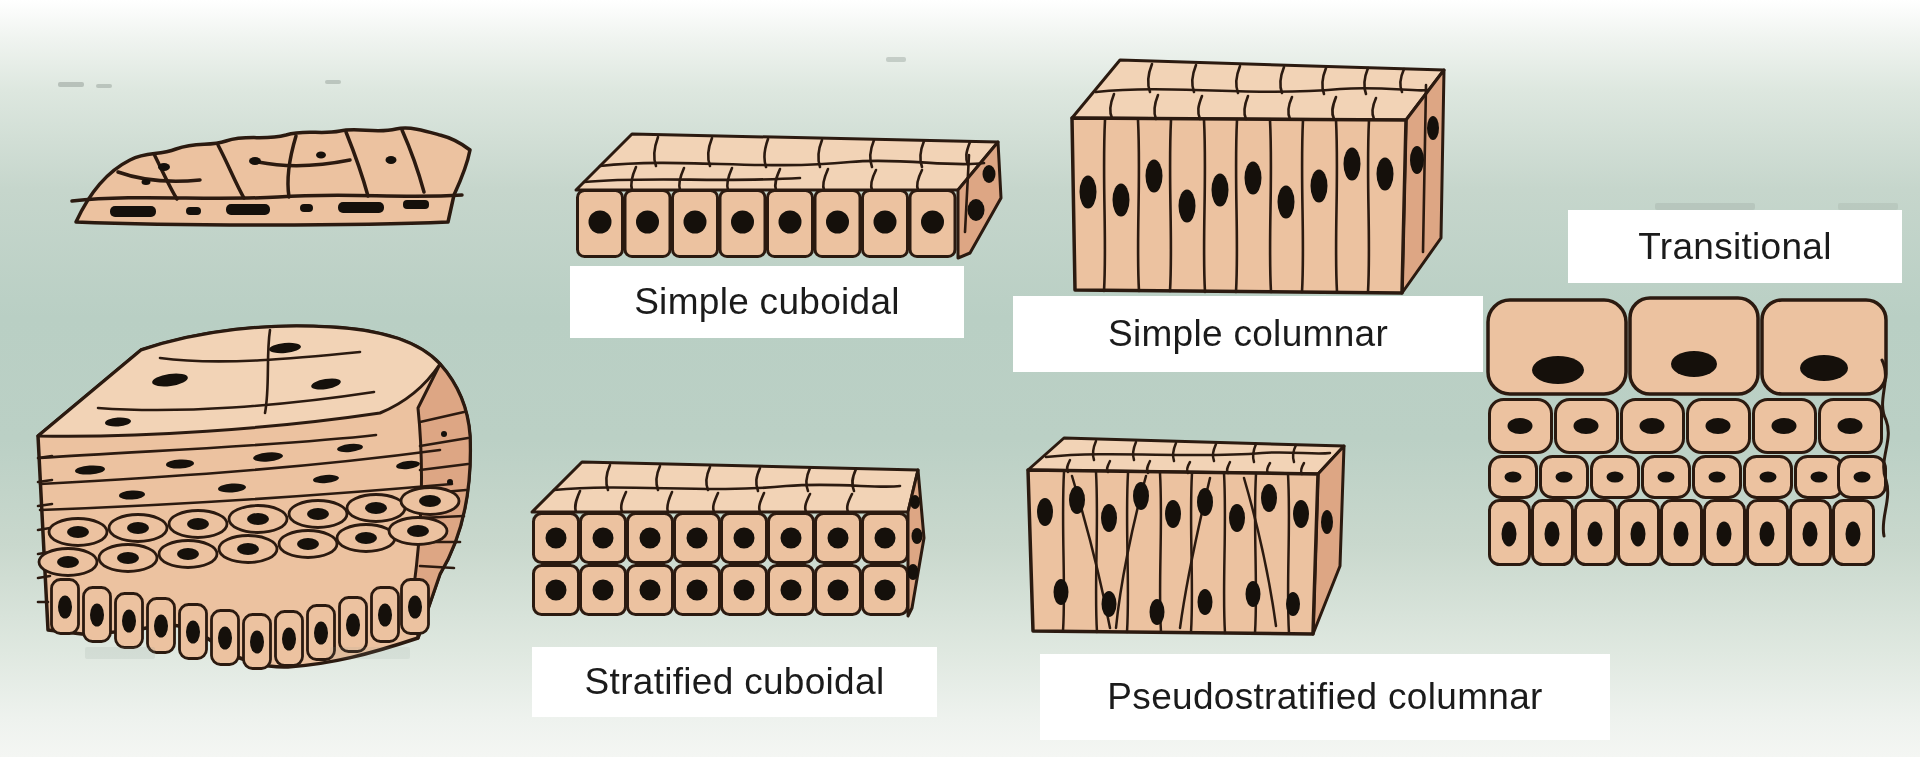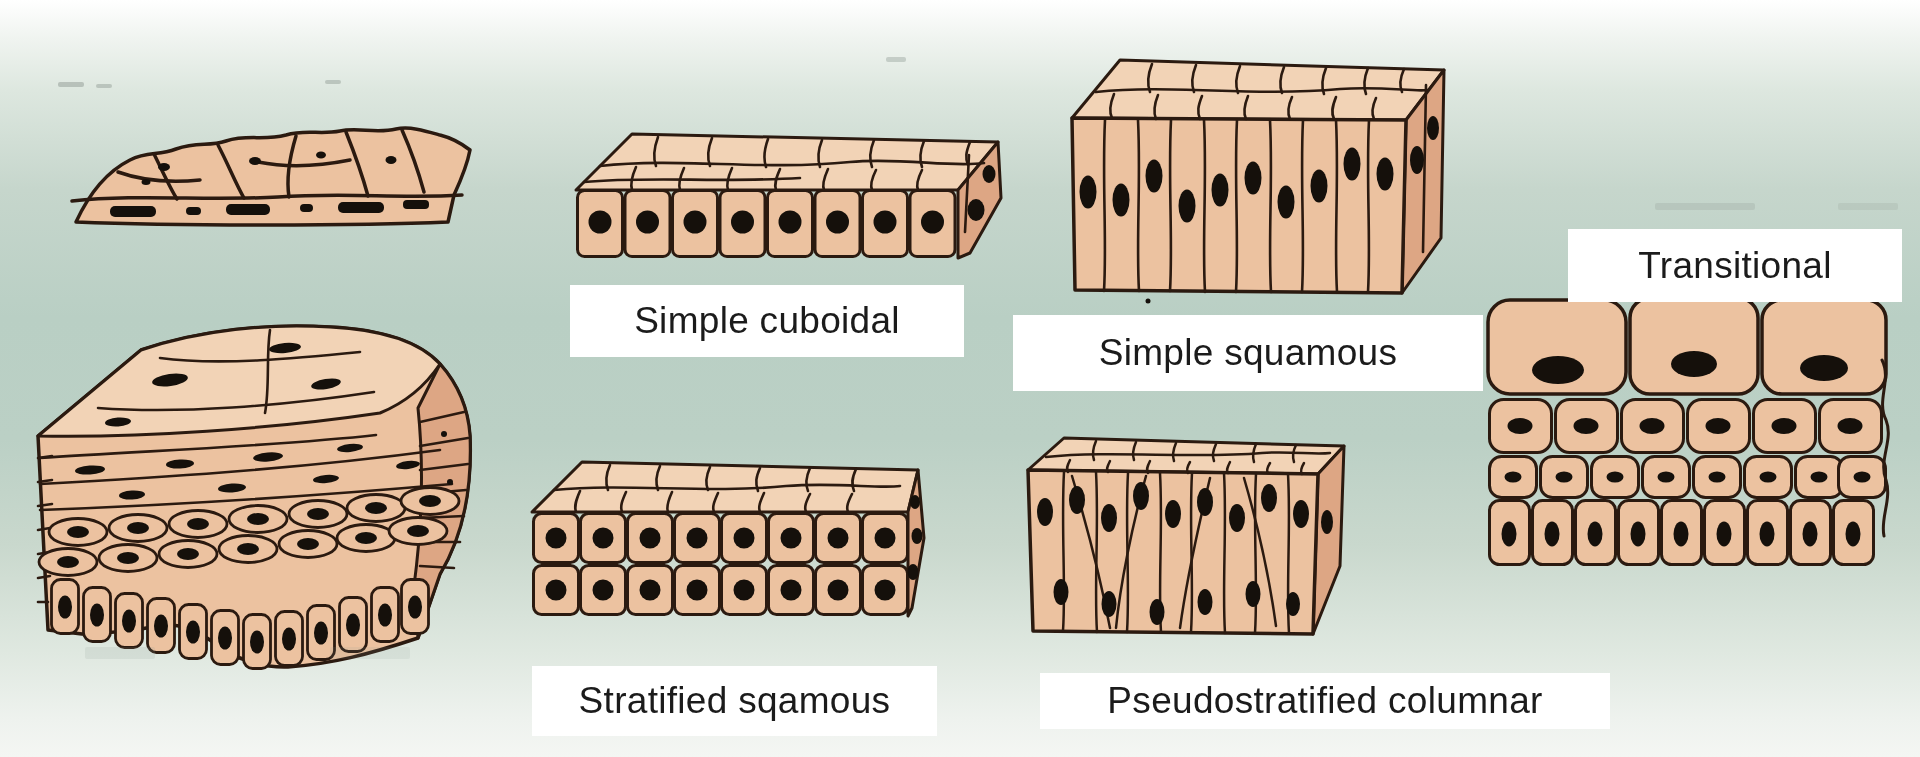--- a/index.html
+++ b/index.html
@@ -5,21 +5,21 @@
   html,body{margin:0;padding:0;}
   body{width:1920px;height:757px;overflow:hidden;font-family:"Liberation Sans",sans-serif;}
   .canvas{
     position:relative;width:1920px;height:757px;overflow:hidden;
     background:linear-gradient(180deg,#ffffff 0%,#f0f4f0 5%,#dde7df 12%,#c6d6cc 25%,#b9cfc4 42%,#bbd0c5 58%,#c9d8cd 72%,#dfe8e0 86%,#eef2ee 95%,#f4f6f3 100%);
   }
   .illus{position:absolute;z-index:1;}
   .label{
     position:absolute;z-index:3;background:#ffffff;color:#1b1b1b;
     display:flex;align-items:center;justify-content:center;
-    font-size:37px;letter-spacing:.3px;white-space:nowrap;margin-top:19px;
+    font-size:37px;letter-spacing:.3px;white-space:nowrap;
   }
   .label.noback{background:transparent;justify-content:flex-start;}
   .artifact{position:absolute;z-index:2;background:#8f9a93;border-radius:2px;}
 </style>
 </head>
 <body>
 
 <div class="canvas">
 
   <div class="artifact" style="left:58px;top:82px;width:26px;height:5px;opacity:.5"></div>
@@ -374,22 +374,22 @@
         <ellipse cx="193" cy="176" rx="7.5" ry="13"></ellipse>
       <ellipse cx="241" cy="168" rx="7.5" ry="13"></ellipse>
         <ellipse cx="281" cy="178" rx="7" ry="12"></ellipse>
       <ellipse cx="315" cy="96" rx="6" ry="12"></ellipse>
     </g>
   </svg>
 
 
   <div class="label" style="left:570px;top:266px;width:394px;height:72px">Simple cuboidal</div>
 
-  <div class="label" style="left:1013px;top:296px;width:470px;height:76px">Simple squamous</div>
+  <div class="label" style="left:1013px;top:296px;width:470px;height:76px">Simple columnar</div>
 
   <div class="label" style="left:1568px;top:210px;width:334px;height:73px">Transitional</div>
 
 
-  <div class="label" style="left:532px;top:647px;width:405px;height:70px">Stratified sqamous</div>
-
-  <div class="label" style="left:1040px;top:654px;width:570px;height:56px">Pseudostratified columnar</div>
+  <div class="label" style="left:532px;top:647px;width:405px;height:70px">Stratified cuboidal</div>
+
+  <div class="label" style="left:1040px;top:654px;width:570px;height:86px">Pseudostratified columnar</div>
 
 </div>
 
 </body></html>

